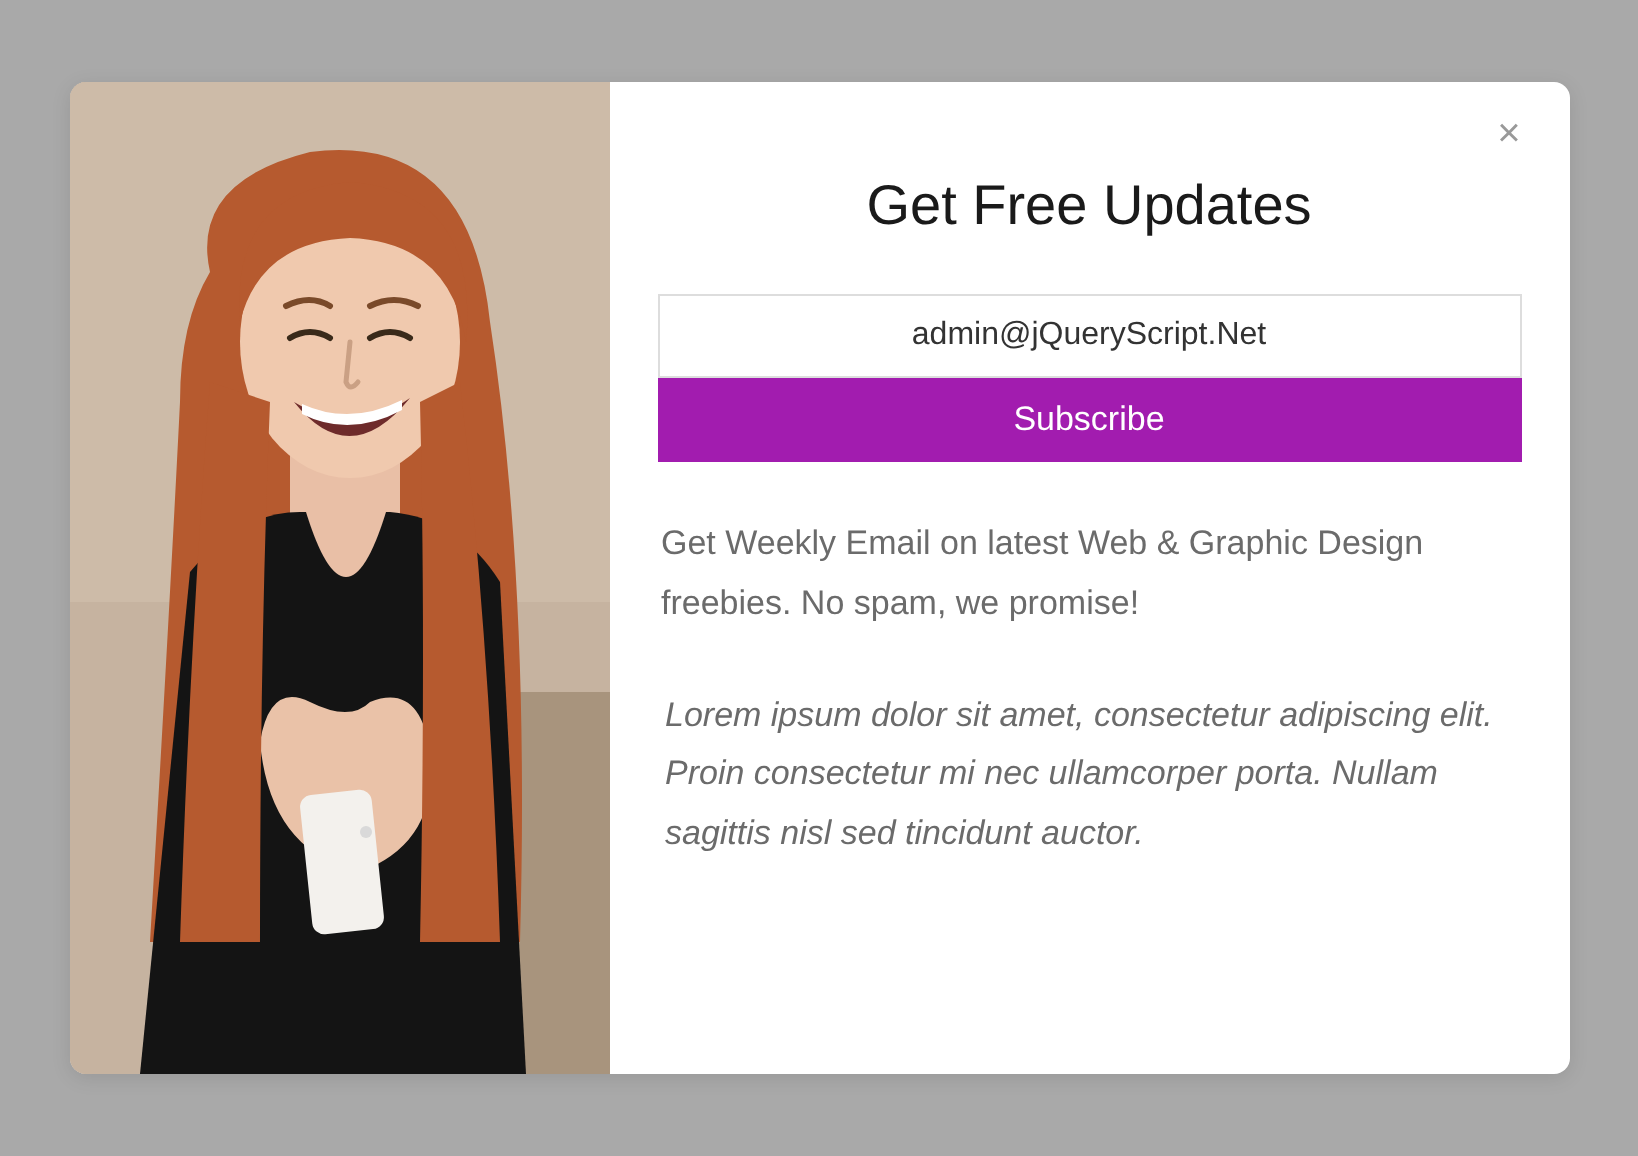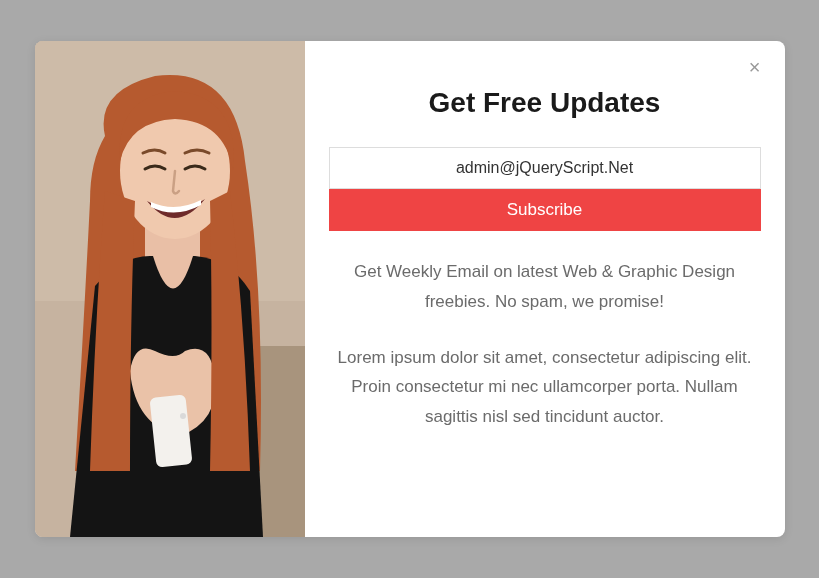--- a/index.html
+++ b/index.html
@@ -52,62 +52,62 @@
       color: #999;
       font-size: 20px;
       cursor: pointer;
       background: none;
       border: none;
       line-height: 1;
     }
     .modal-title {
       text-align: center;
       font-size: 28px;
-      font-weight: 700;
+      font-weight: 400;
       color: #1a1a1a;
       margin-top: 18px;
       margin-bottom: 28px;
     }
     .email-input {
       width: 100%;
       height: 42px;
       border: 1px solid #ddd;
       text-align: center;
       font-size: 16px;
       color: #333;
       outline: none;
       padding: 0 10px;
     }
     .email-input::placeholder {
       color: #333;
     }
     .subscribe-btn {
       width: 100%;
       height: 42px;
-      background: #ef4444;
+      background: #a21caf;
       color: #fff;
       border: none;
       font-size: 17px;
       cursor: pointer;
       margin-bottom: 26px;
     }
     .modal-desc {
-      text-align: center;
       color: #6b6b6b;
       font-size: 17px;
       line-height: 1.75;
       margin-bottom: 26px;
       padding: 0 2px;
     }
     .modal-subdesc {
-      text-align: center;
+      text-align: left;
       color: #6b6b6b;
       font-size: 17px;
       line-height: 1.75;
       padding: 0 4px;
+      font-style: italic;
     }
     
     .person-svg {
       position: absolute;
       top: 0; left: 0;
       width: 100%; height: 100%;
     }
   </style>
 </head>
 <body>

